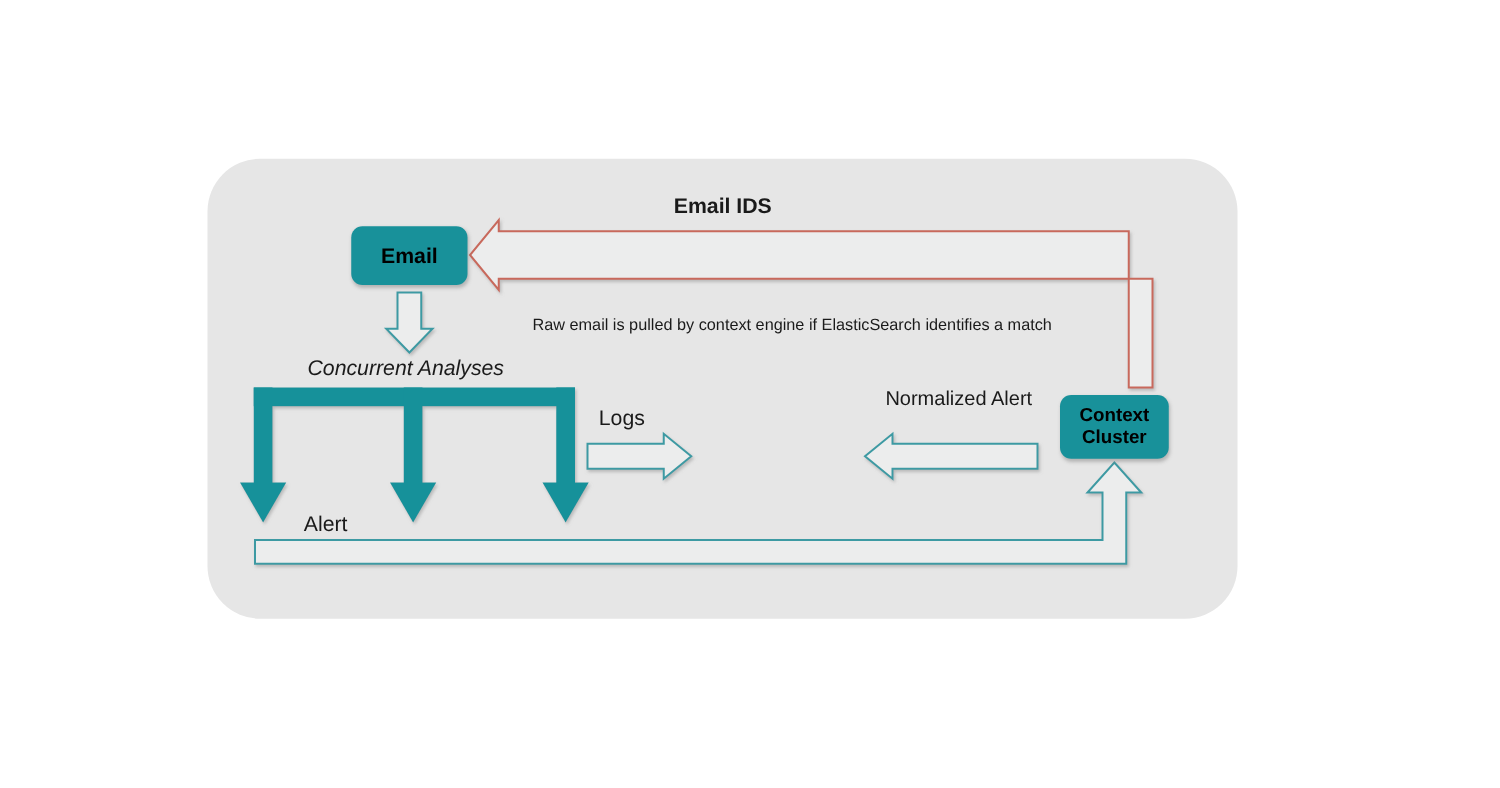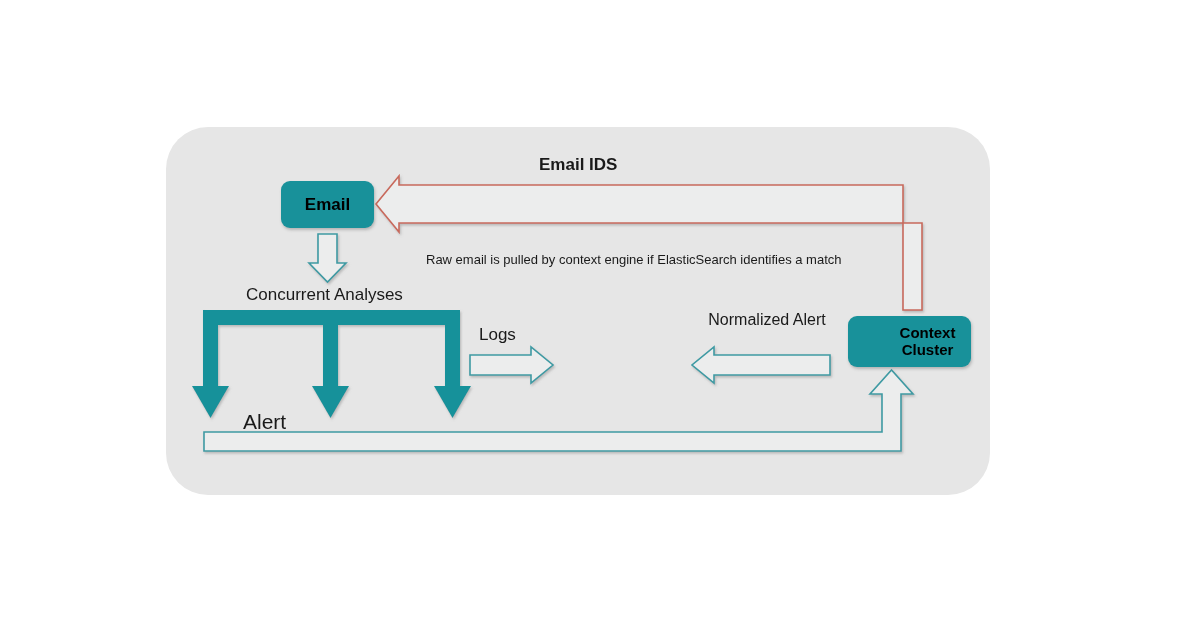--- a/index.html
+++ b/index.html
@@ -49,43 +49,43 @@
     left: 281px; top: 181px; width: 93px; height: 47px;
     font-size: 17px;
   }
   #node-elastic {
     left: 553px; top: 322px; width: 137px; height: 76px;
     font-size: 17px;
   }
   #node-context {
     left: 848px; top: 316px; width: 87px; height: 51px;
     font-size: 15px;
-    padding-left: 36px;
   }
   .lbl {
     position: absolute;
     color: #1a1a1a;
     white-space: nowrap;
   }
   #title {
     left: 539px; top: 155px;
     font-size: 17px; font-weight: bold;
   }
   #lbl-concurrent {
     left: 246px; top: 285px;
     font-size: 17px;
+    font-style: italic;
   }
   #lbl-logs {
     left: 479px; top: 325px;
     font-size: 17px;
     text-align: right;
   }
   #lbl-alert {
     left: 243px; top: 410px;
-    font-size: 21px;
+    font-size: 17px;
   }
   #lbl-normalized {
     left: 692px; top: 310px;
     width: 150px;
     text-align: center;
     font-size: 16px;
     line-height: 1.25;
     white-space: normal;
   }
   #lbl-rawemail {

